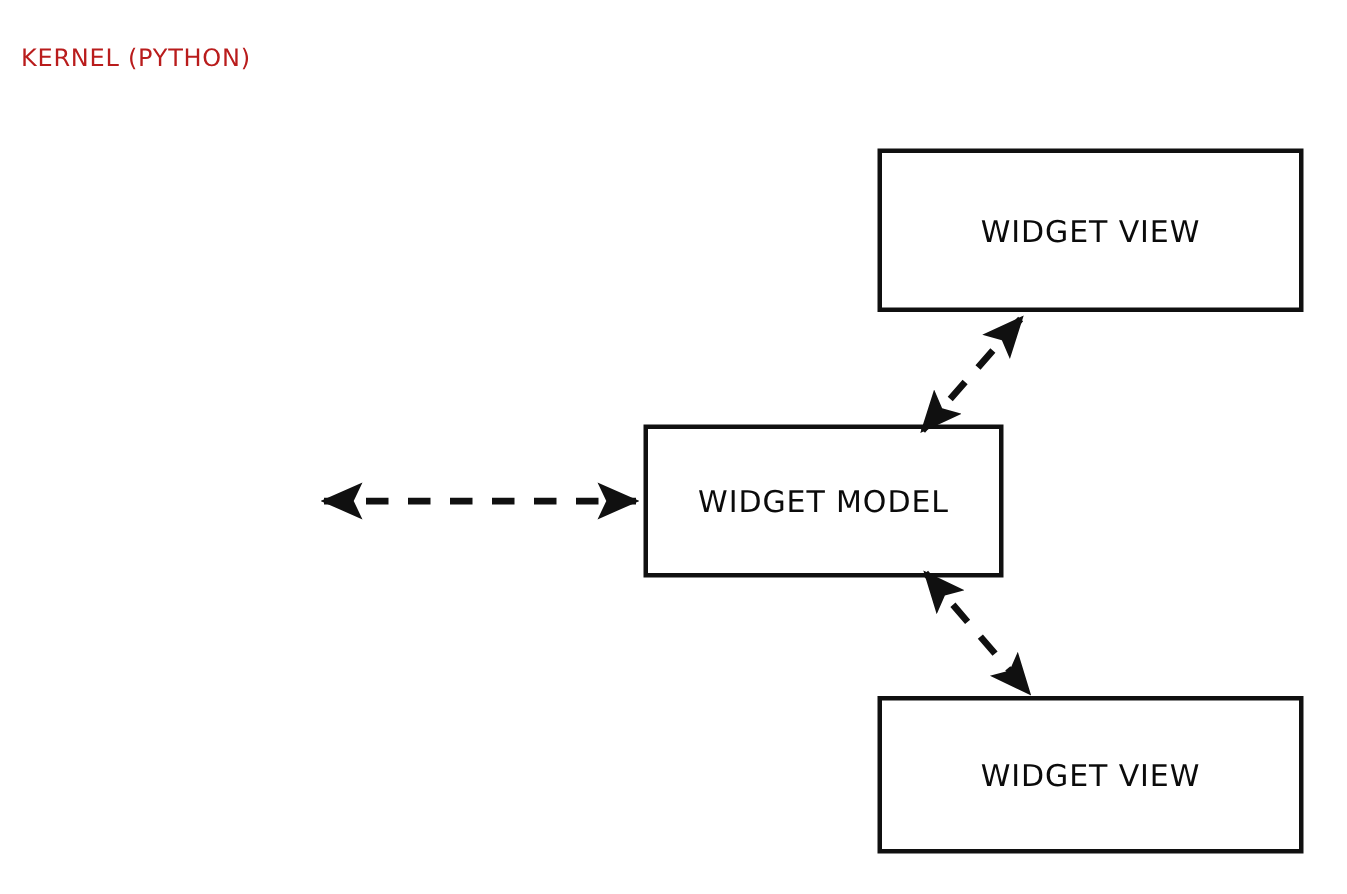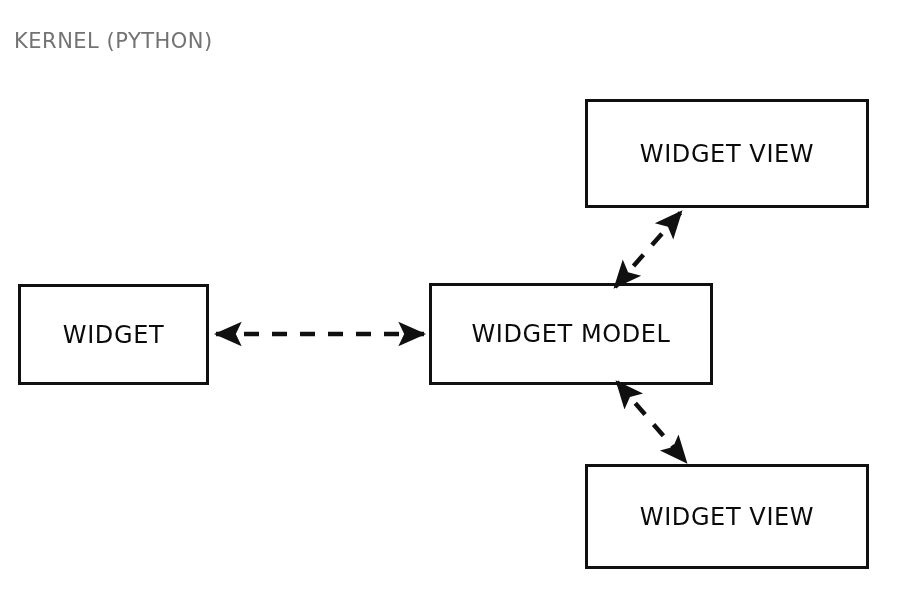--- a/index.html
+++ b/index.html
@@ -13,74 +13,71 @@
   #canvas {
     position: relative;
     width: 898px;
     height: 596px;
     background: #ffffff;
     overflow: hidden;
   }
   .heading {
     position: absolute;
     font-family: "DejaVu Sans", sans-serif;
-    font-size: 21px;
+    font-size: 16px;
     font-weight: 400;
     letter-spacing: 0.5px;
-    color: #737373;
+    color: #b91c1c;
     white-space: nowrap;
     line-height: 1;
   }
   #heading-kernel { left: 14px; top: 31px; }
   #heading-frontend { left: 427px; top: 31px; }
 
   .node-box {
     position: absolute;
     box-sizing: border-box;
     background: #ffffff;
     border: 3px solid #101010;
     display: flex;
     align-items: center;
     justify-content: center;
   }
   .node-label {
     font-family: "DejaVu Sans", sans-serif;
-    font-size: 24px;
+    font-size: 20px;
     font-weight: 400;
     letter-spacing: 0.6px;
     color: #0b0b0b;
     white-space: nowrap;
     line-height: 1;
   }
 
   #box-widget        { left: 18px;  top: 284px; width: 191px; height: 101px; }
-  #box-widget-model  { left: 429px; top: 283px; width: 284px; height: 102px; text-align: right; }
+  #box-widget-model  { left: 429px; top: 283px; width: 240px; height: 102px; text-align: right; }
   #box-widget-view-top    { left: 585px; top: 99px;  width: 284px; height: 109px; }
   #box-widget-view-bottom { left: 585px; top: 464px; width: 284px; height: 105px; }
 
   #edges {
     position: absolute;
     left: 0;
     top: 0;
     width: 898px;
     height: 596px;
     pointer-events: none;
   }
 </style>
 </head>
 <body>
 
 <div id="canvas">
 
   <div class="heading" id="heading-kernel">KERNEL (PYTHON)</div>
 
 
-  <div class="node-box" id="box-widget">
-    <span class="node-label">WIDGET</span>
-  </div>
 
   <div class="node-box" id="box-widget-model">
     <span class="node-label">WIDGET MODEL</span>
   </div>
 
   <div class="node-box" id="box-widget-view-top">
     <span class="node-label">WIDGET VIEW</span>
   </div>
 
   <div class="node-box" id="box-widget-view-bottom">

